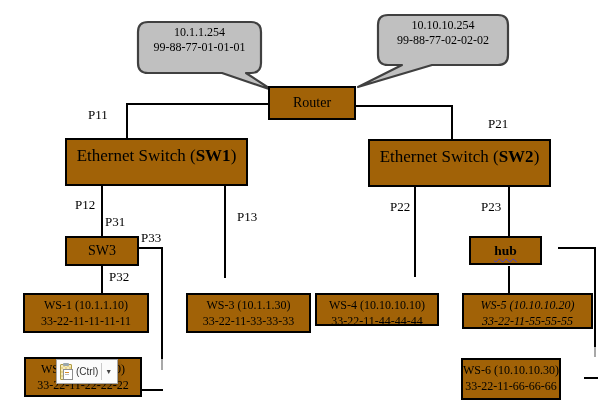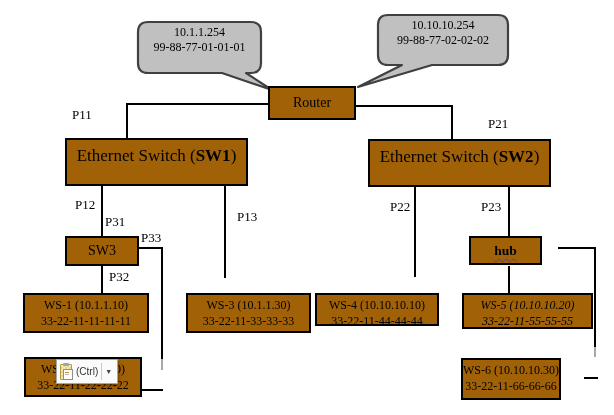--- a/index.html
+++ b/index.html
@@ -68,21 +68,21 @@
   <div class="line" style="left:139px;top:247px;width:24px;height:2px;"></div>
   <div class="line" style="left:161px;top:247px;width:2px;height:112px;"></div>
   <div class="line-gray" style="left:161px;top:359px;width:2px;height:11px;"></div>
   <div class="line" style="left:141px;top:389px;width:22px;height:2px;"></div>
   <div class="line" style="left:558px;top:247px;width:38px;height:2px;"></div>
   <div class="line" style="left:594px;top:247px;width:2px;height:100px;"></div>
   <div class="line-gray" style="left:594px;top:347px;width:2px;height:10px;"></div>
   <div class="line" style="left:584px;top:377px;width:14px;height:2px;"></div>
   <div class="line" style="left:508px;top:266px;width:2px;height:27px;"></div>
 
-  <div class="port" style="left:72px;top:107px;">P11</div>
+  <div class="port" style="left:88px;top:107px;">P11</div>
   <div class="port" style="left:456px;top:116px;margin-left:32px;">P21</div>
   <div class="port" style="left:75px;top:197px;">P12</div>
   <div class="port" style="left:105px;top:214px;">P31</div>
   <div class="port" style="left:237px;top:209px;">P13</div>
   <div class="port" style="left:390px;top:199px;">P22</div>
   <div class="port" style="left:481px;top:199px;">P23</div>
   <div class="port" style="left:109px;top:269px;">P32</div>
   <div class="port" style="left:141px;top:230px;">P33</div>
 
   <div class="node center-label" style="left:268px;top:86px;width:88px;height:34px;">

